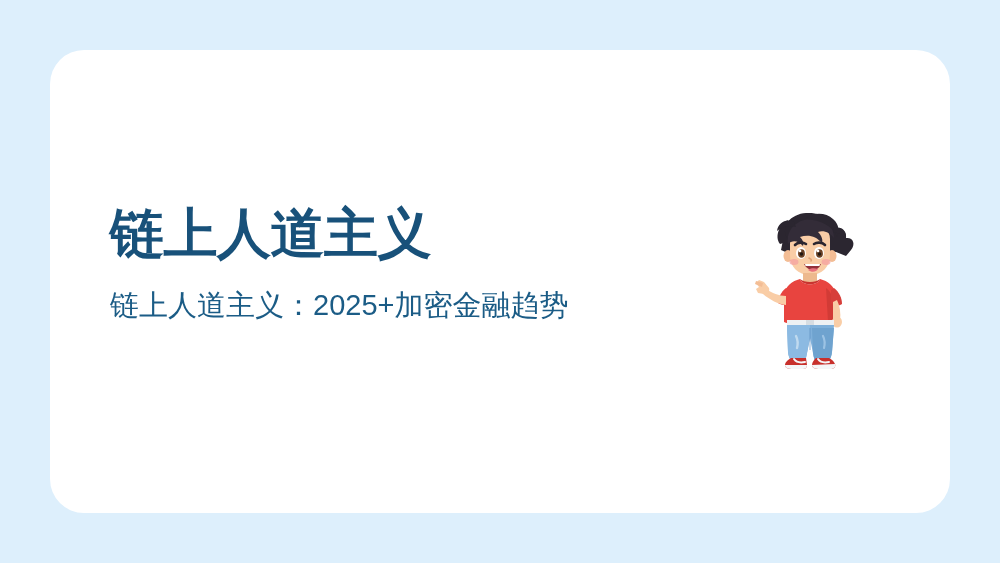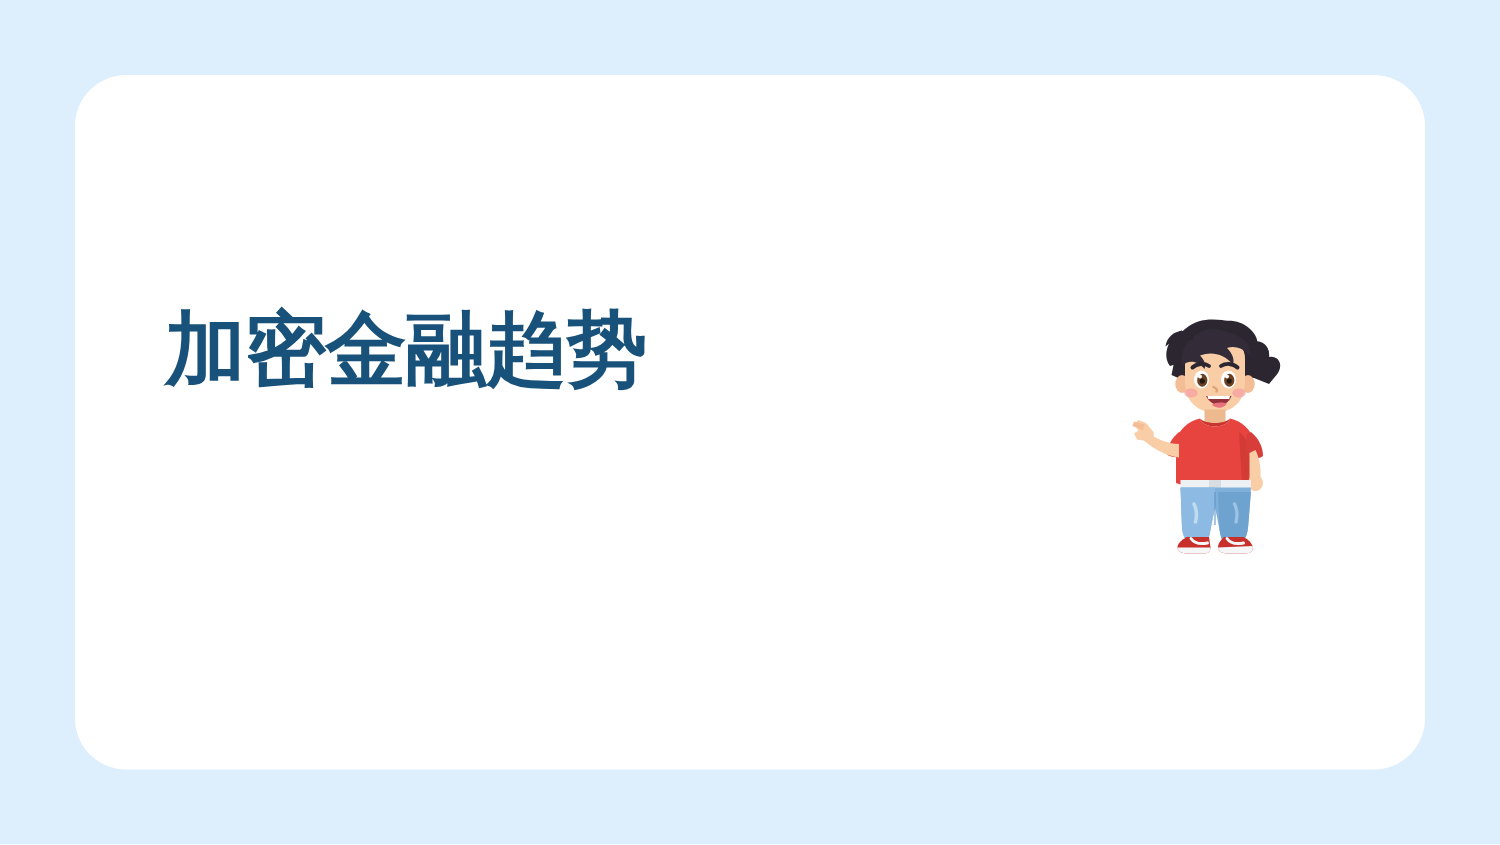--- a/index.html
+++ b/index.html
@@ -76,21 +76,22 @@
   }
 </style>
 </head>
 <body>
 
 <div id="slide">
 
   <div id="card">
 
     <div id="text-block">
-      <div class="title-line">加密金融趋势</div>
+      <div class="title-line">链上人道主义</div>
+      <div id="subtitle">链上人道主义：2025+加密金融趋势</div>
     </div>
 
     <div id="character">
       <svg viewBox="0 0 115 160" xmlns="http://www.w3.org/2000/svg" aria-hidden="true">
 
         <g>
           <path d="M33 30 C30 16 41 4 56 3 C74 2 86 11 87 24 C89 16 97 20 96 28
                    C103 27 106 34 101 40 L96 46 L86 42 L40 44 L31 40 Z" fill="#2b2630"></path>
           <path d="M30 34 C24 26 30 14 38 10 C32 22 36 28 40 31 Z" fill="#2b2630"></path>
         </g>

